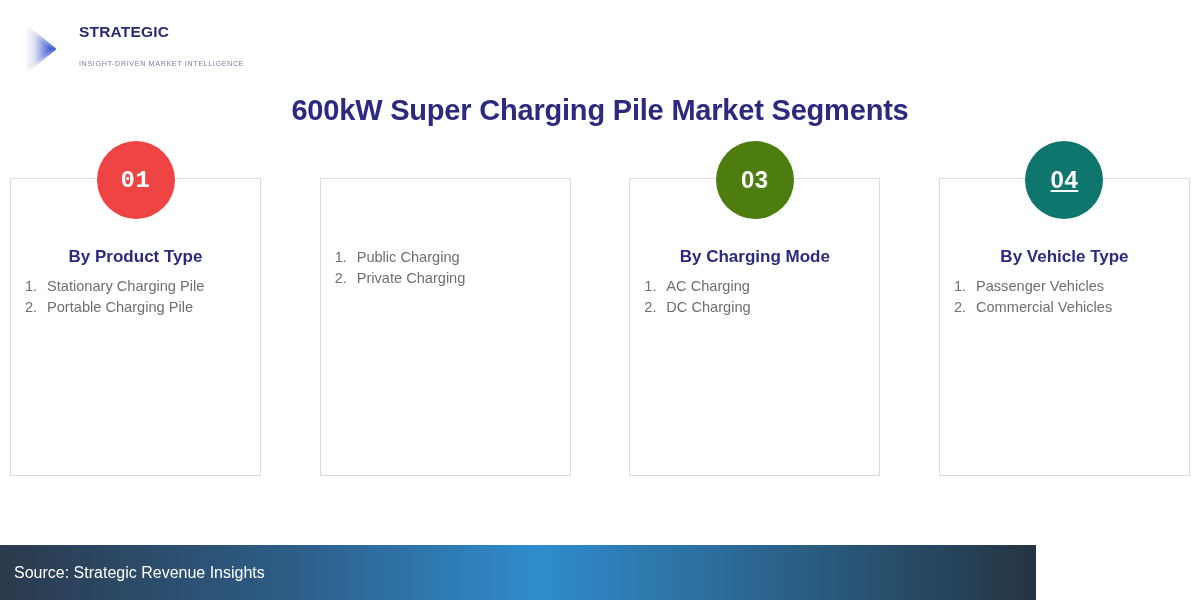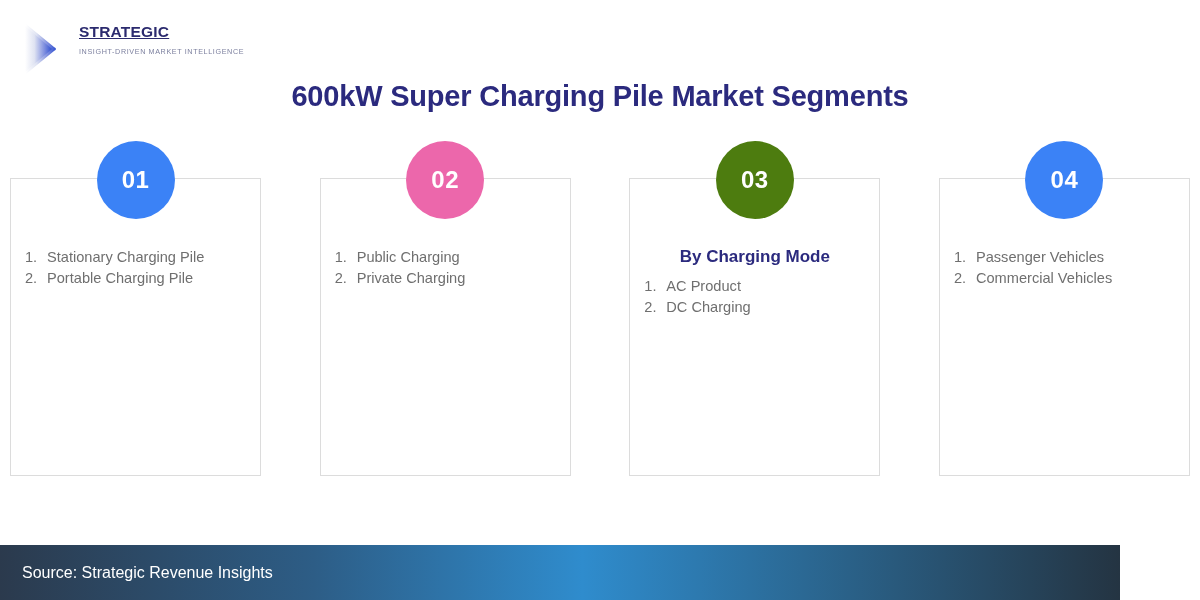--- a/index.html
+++ b/index.html
@@ -23,36 +23,35 @@
     gap: 9px;
   }
   .logo-mark { width: 48px; height: 62px; flex: none; }
   .logo-text { padding-top: 5px; }
   .logo-line {
     font-size: 15.5px;
     font-weight: bold;
     letter-spacing: 0.2px;
     line-height: 1.13;
     color: #2b2a6e;
-    text-decoration: underline;
   }
   .logo-tagline {
-    margin-top: 6px;
+    margin-top: 18px;
     font-size: 7.2px;
     letter-spacing: 0.62px;
     color: #7b7f9e;
     white-space: nowrap;
   }
 
   
   .page-title {
     position: absolute;
     left: 0;
     right: 0;
-    top: 80px;
+    top: 94px;
     text-align: center;
     font-size: 29px;
     font-weight: bold;
     color: #2b2a7e;
     letter-spacing: -0.2px;
   }
 
   
   .cards-row {
     position: absolute;
@@ -110,32 +109,32 @@
     position: absolute;
     left: 0;
     top: 0;
   }
 
   
   .footer {
     position: absolute;
     left: 0;
     bottom: 0;
-    width: 1120px;
+    width: 1036px;
     height: 55px;
     background: linear-gradient(90deg,
         #2b3a4d 0%,
         #2d5d86 28%,
         #2f8ccd 52%,
         #2b6893 72%,
         #243442 100%);
     display: flex;
     align-items: center;
     justify-content: space-between;
-    padding: 0 22px;
+    padding: 0 14px;
   }
   .footer-text {
     color: #ffffff;
     font-size: 16px;
   }
 </style>
 </head>
 <body>
 
 <div class="logo-block">
@@ -157,52 +156,53 @@
     <div class="logo-line">STRATEGIC</div>
     <div class="logo-tagline">INSIGHT-DRIVEN MARKET INTELLIGENCE</div>
   </span>
 </div>
 
 <div class="page-title">600kW Super Charging Pile Market Segments</div>
 
 <div class="cards-row" id="cards-row">
     <div class="card-wrap">
       <div class="card">
+        <div class="card-title">By Product Type</div>
         <ul class="card-list">
           <li><span class="num">1.</span><span>Stationary Charging Pile</span></li>
           <li><span class="num">2.</span><span>Portable Charging Pile</span></li>
         </ul>
       </div>
-      <div class="badge" style="background: #3b82f6;">01</div>
+      <div class="badge" style="background: #ef4444; font-family: Liberation Mono, monospace;">01</div>
     </div>
     <div class="card-wrap">
       <div class="card">
         <ul class="card-list">
           <li><span class="num">1.</span><span>Public Charging</span></li>
           <li><span class="num">2.</span><span>Private Charging</span></li>
         </ul>
       </div>
-      <div class="badge" style="background: rgb(236, 103, 171);">02</div>
     </div>
     <div class="card-wrap">
       <div class="card">
         <div class="card-title">By Charging Mode</div>
         <ul class="card-list">
-          <li><span class="num">1.</span><span>AC Product</span></li>
+          <li><span class="num">1.</span><span>AC Charging</span></li>
           <li><span class="num">2.</span><span>DC Charging</span></li>
         </ul>
       </div>
       <div class="badge" style="background: #4d7c0f;">03</div>
     </div>
     <div class="card-wrap">
       <div class="card">
+        <div class="card-title">By Vehicle Type</div>
         <ul class="card-list">
           <li><span class="num">1.</span><span>Passenger Vehicles</span></li>
           <li><span class="num">2.</span><span>Commercial Vehicles</span></li>
         </ul>
       </div>
-      <div class="badge" style="background: #3b82f6;">04</div>
+      <div class="badge" style="background: #0f766e; text-decoration: underline;">04</div>
     </div>
   </div>
 
 <div class="footer">
   <span class="footer-text">Source: Strategic Revenue Insights</span>
 </div>
 
 </body></html>

